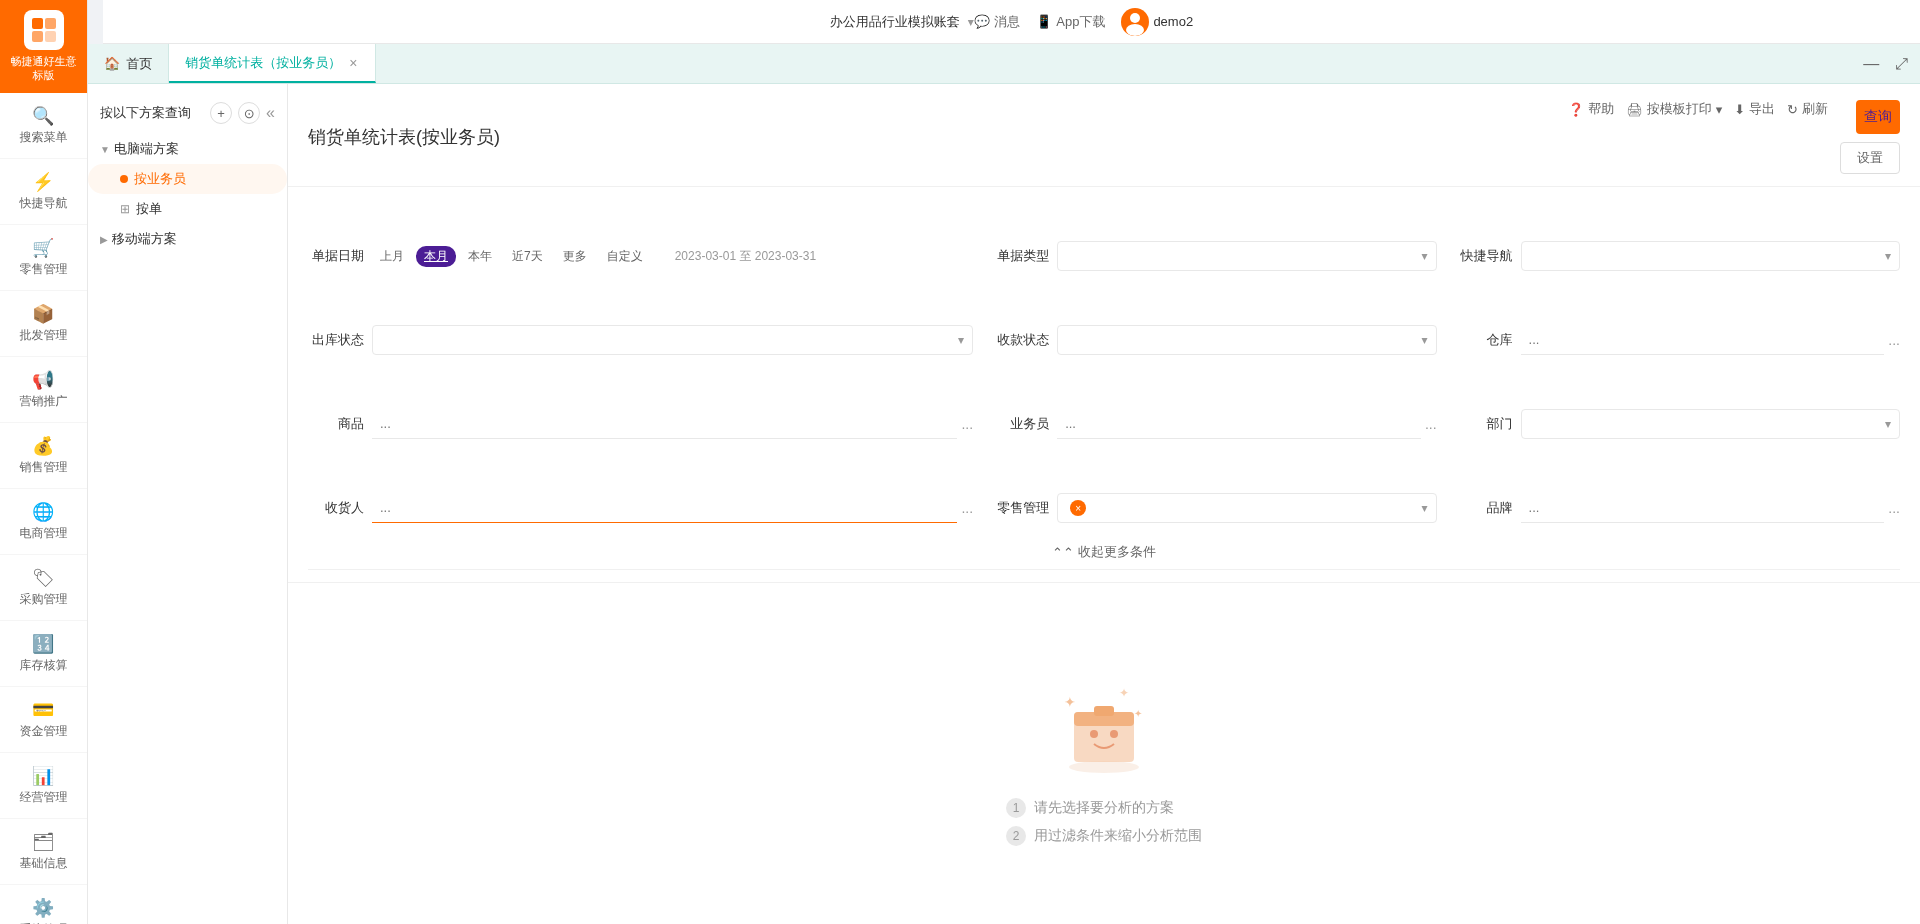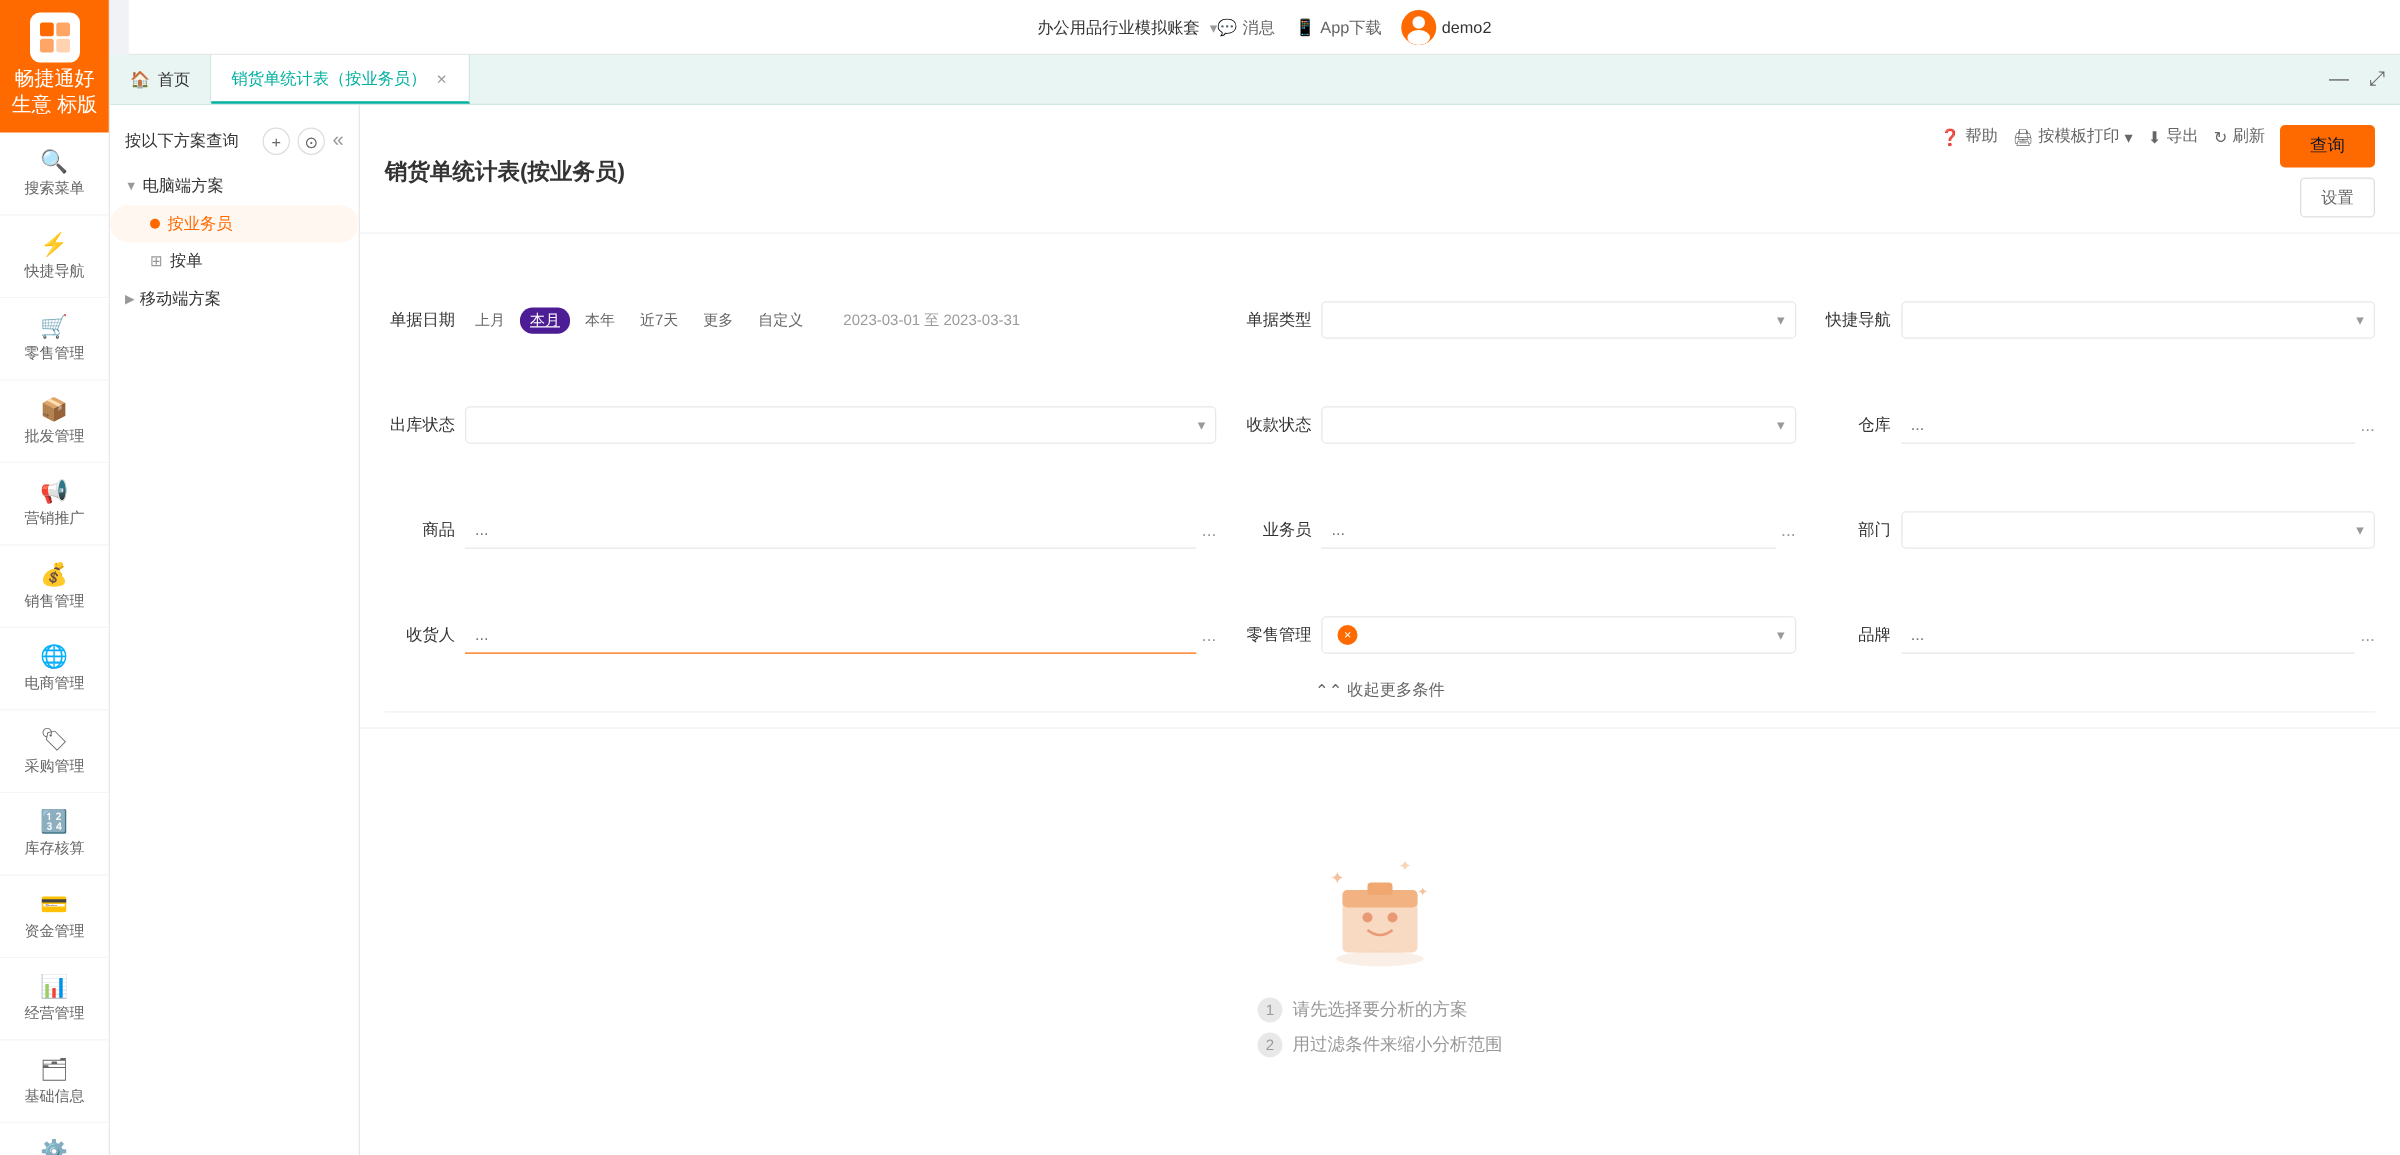--- a/index.html
+++ b/index.html
@@ -3,21 +3,21 @@
   <meta charset="utf-8">
   <style>
     * { box-sizing: border-box; margin: 0; padding: 0; }
     body { font-family: 'Microsoft YaHei', Arial, sans-serif; font-size: 13px; background: #f0f2f5; color: #333; display: flex; height: 924px; overflow: hidden; }
 
     
     .sidebar { width: 88px; background: #fff; display: flex; flex-direction: column; align-items: center; border-right: 1px solid #e8e8e8; z-index: 10; }
     .logo-area { width: 100%; background: #ff6a00; padding: 10px 8px; display: flex; flex-direction: column; align-items: center; cursor: pointer; }
     .logo-icon { width: 40px; height: 40px; background: #fff; border-radius: 8px; display: flex; align-items: center; justify-content: center; }
     .logo-icon svg { width: 28px; height: 28px; }
-    .logo-text { color: #fff; font-size: 16px; margin-top: 4px; text-align: center; line-height: 1.3; }
+    .logo-text { color: #fff; font-size: 11px; margin-top: 4px; text-align: center; line-height: 1.3; }
     .sidebar-nav { flex: 1; width: 100%; overflow-y: auto; }
     .sidebar-item { width: 100%; padding: 12px 4px; display: flex; flex-direction: column; align-items: center; cursor: pointer; color: #666; font-size: 12px; border-bottom: 1px solid #f5f5f5; }
     .sidebar-item-icon { font-size: 18px; margin-bottom: 2px; }
     .sidebar-item-label { font-size: 12px; }
 
     
     .main { flex: 1; display: flex; flex-direction: column; overflow: hidden; }
 
     
     .topbar { height: 44px; background: #fff; border-bottom: 1px solid #e8e8e8; display: flex; align-items: center; padding: 0 16px; justify-content: center; margin-left: 15px; }
@@ -52,24 +52,24 @@
     .tree-expand { font-size: 10px; color: #999; }
     .tree-child { padding: 6px 12px 6px 32px; display: flex; align-items: center; gap: 6px; cursor: pointer; font-size: 13px; color: #333; border-radius: 15px; }
     .tree-child.active { color: #ff6a00; background: #fff7f0; }
     .active-dot { width: 8px; height: 8px; border-radius: 50%; background: #ff6a00; display: inline-flex; align-items: center; justify-content: center; }
 
     
     .right-panel { flex: 1; display: flex; flex-direction: column; overflow: hidden; background: #fff; margin: 0; }
 
     
     .page-header { padding: 16px 20px 12px; background: #fff; border-bottom: 1px solid #f0f0f0; display: flex; align-items: center; justify-content: space-between; }
-    .page-title { font-size: 18px; font-weight: 700; color: #333; }
+    .page-title { font-size: 18px; font-weight: 400; color: #333; }
     .page-actions { display: flex; align-items: center; gap: 12px; }
     .action-btn { display: flex; align-items: center; gap: 4px; font-size: 13px; color: #666; cursor: pointer; }
-    .query-btn { background: #ff6a00; color: #0f172a; border: none; padding: 8px 24px; border-radius: 4px; font-size: 14px; cursor: pointer; }
+    .query-btn { background: #ff6a00; color: #4c1d95; border: none; padding: 8px 8px; border-radius: 4px; font-size: 14px; cursor: pointer; }
     .settings-btn { background: #fff; color: #666; border: 1px solid #ddd; padding: 6px 16px; border-radius: 4px; font-size: 13px; cursor: pointer; margin-top: 4px; }
 
     
     .filter-area { padding: 12px 20px; background: #fff; border-bottom: 1px solid #f0f0f0; }
     .filter-row { display: flex; align-items: center; gap: 0; margin-bottom: 12px; }
     .filter-row:last-child { margin-bottom: 0; }
     .filter-item { display: flex; align-items: center; flex: 1; min-width: 0; margin-top: 42px; }
     .filter-label { font-size: 13px; color: #333; white-space: nowrap; margin-right: 8px; min-width: 56px; text-align: right; }
     .filter-input { flex: 1; height: 30px; border: none; border-bottom: 1px solid #e8e8e8; padding: 0 8px; font-size: 13px; color: #333; outline: none; background: transparent; }
     .filter-select { flex: 1; height: 30px; border: 1px solid #e8e8e8; border-radius: 4px; padding: 0 8px; font-size: 13px; color: #333; outline: none; background: #fff; cursor: pointer; display: flex; align-items: center; justify-content: space-between; position: relative; }

